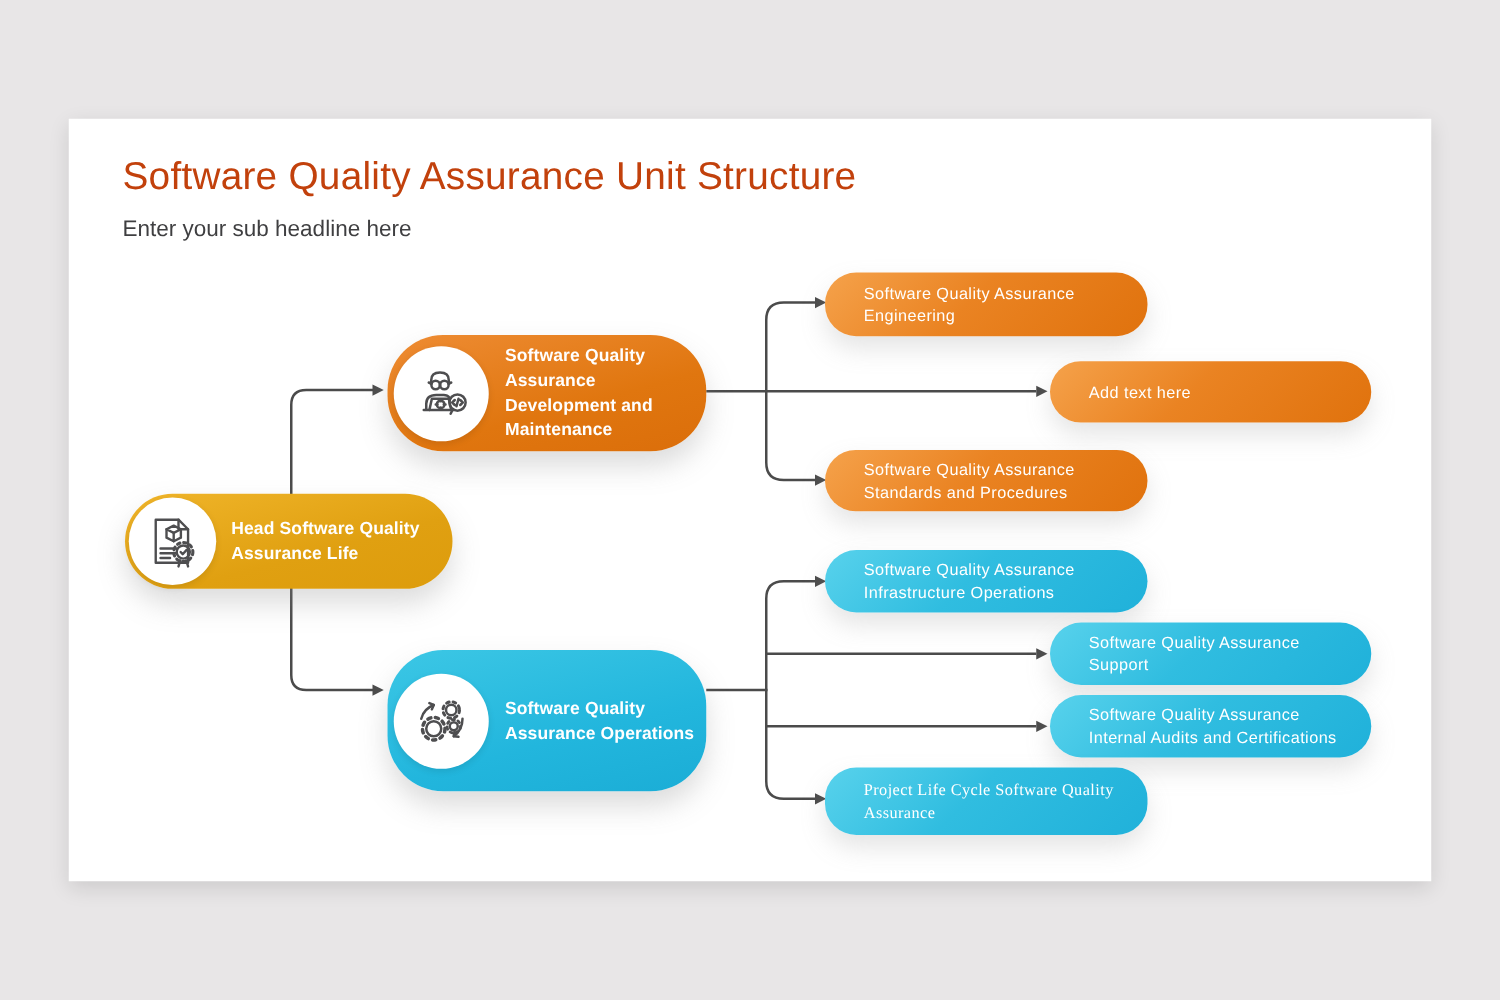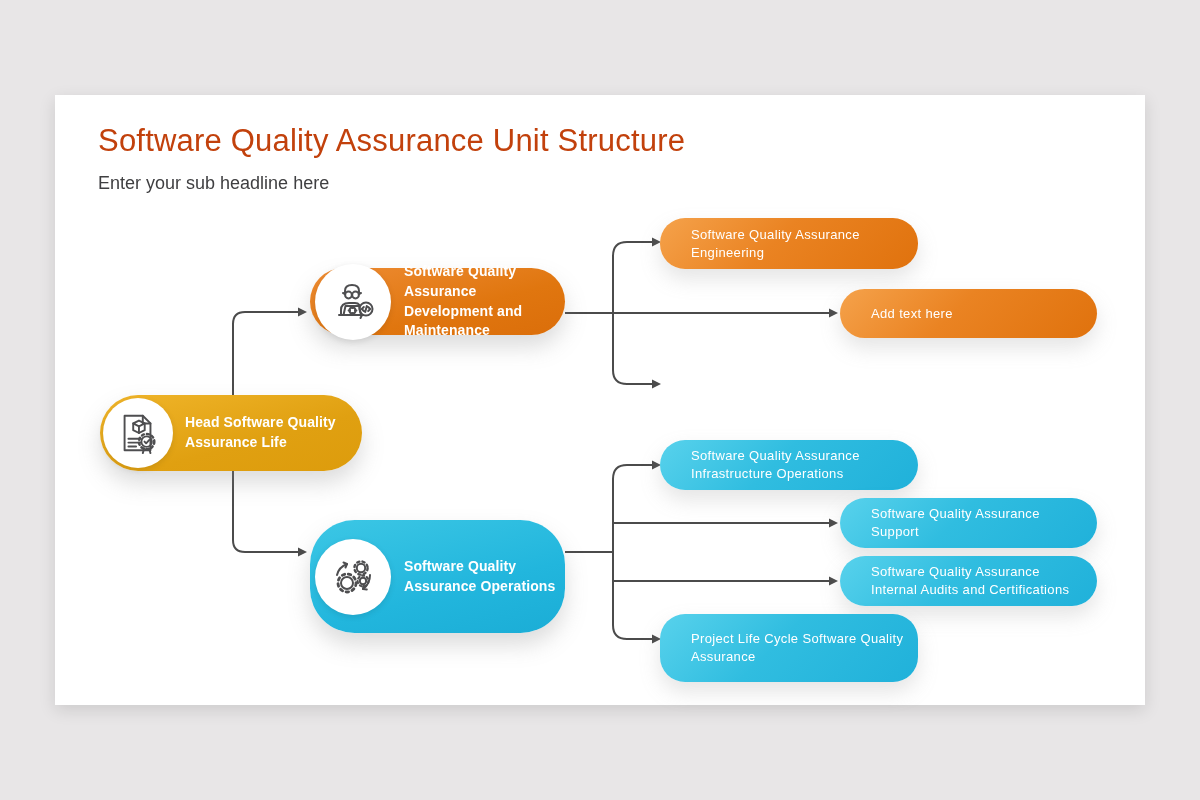--- a/index.html
+++ b/index.html
@@ -25,40 +25,40 @@
   .pill{position:absolute;z-index:2;display:flex;align-items:center;color:#fff;}
   .pill-lg{border-radius:44.5px;box-shadow:0 12px 22px rgba(140,140,140,.30);}
   .pill-sm{border-radius:25px;box-shadow:0 10px 20px rgba(150,150,150,.25);
     font-size:13px;letter-spacing:.35px;line-height:1.35;
     padding:0 14px 0 31px;box-sizing:border-box;}
   .pill-lg .label{font-weight:bold;font-size:14px;line-height:1.4;letter-spacing:.1px;}
   .head-pill{left:45px;top:300px;width:262px;height:76px;
     background:linear-gradient(165deg,#f0b52a 0%,#e0a011 60%,#dd9c0c 100%);}
   .head-pill .circle{width:70px;height:70px;margin-left:3px;}
   .head-pill .label{margin-left:12px;width:170px;}
-  .dev-pill{left:255px;top:173px;width:255px;height:67px;
+  .dev-pill{left:255px;top:173px;width:255px;height:93px;
     background:linear-gradient(165deg,#ee8c33 0%,#e0760f 60%,#db6e0a 100%);}
   .ops-pill{left:255px;top:413px;width:255px;height:113px;
     background:linear-gradient(165deg,#3cc7e5 0%,#22b6dd 60%,#1badd6 100%);margin-top:12px;}
   .dev-pill .circle,.ops-pill .circle{width:76px;height:76px;margin-left:5px;}
   .dev-pill .label,.ops-pill .label{margin-left:13px;width:162px;}
   .circle{
     background:#fff;border-radius:50%;flex:0 0 auto;
     display:flex;align-items:center;justify-content:center;
     box-shadow:0 2px 6px rgba(0,0,0,.10);
   }
   .pill-orange{background:linear-gradient(135deg,#f5a24b 0%,#ea8322 45%,#e0720d 100%);}
   .pill-cyan{background:linear-gradient(135deg,#58d2ec 0%,#30bde0 45%,#20b1da 100%);}
   .p-eng{left:605px;top:123px;width:258px;height:51px;}
   .p-add{left:785px;top:194px;width:257px;height:49px;}
   .p-std{left:605px;top:265px;width:258px;height:49px;}
   .p-infra{left:605px;top:345px;width:258px;height:50px;}
   .p-support{left:785px;top:403px;width:257px;height:50px;align-items:center;}
   .p-audit{left:785px;top:461px;width:257px;height:50px;}
-  .p-plc{left:605px;top:519px;width:258px;height:68px;}
+  .p-plc{left:605px;top:519px;width:258px;height:54px;font-family:Liberation Serif, serif;}
   .icon-svg{display:block;}
 </style>
 </head>
 <body>
 
 <div class="slide-card">
 
   <div class="title">Software Quality Assurance Unit Structure</div>
   <div class="subtitle">Enter your sub headline here</div>
 
@@ -146,20 +146,23 @@
     </div>
     <div class="label">Software Quality Assurance Operations</div>
   </div>
 
   <div class="pill pill-sm pill-orange p-eng">
     <span>Software Quality Assurance Engineering</span>
   </div>
   <div class="pill pill-sm pill-orange p-add">
     <span>Add text here</span>
   </div>
+  <div class="pill pill-sm pill-orange p-std">
+    <span>Software Quality Assurance Standards and Procedures</span>
+  </div>
 
   <div class="pill pill-sm pill-cyan p-infra">
     <span>Software Quality Assurance Infrastructure Operations</span>
   </div>
   <div class="pill pill-sm pill-cyan p-support">
     <span>Software Quality Assurance Support</span>
   </div>
   <div class="pill pill-sm pill-cyan p-audit">
     <span>Software Quality Assurance Internal Audits and Certifications</span>
   </div>

